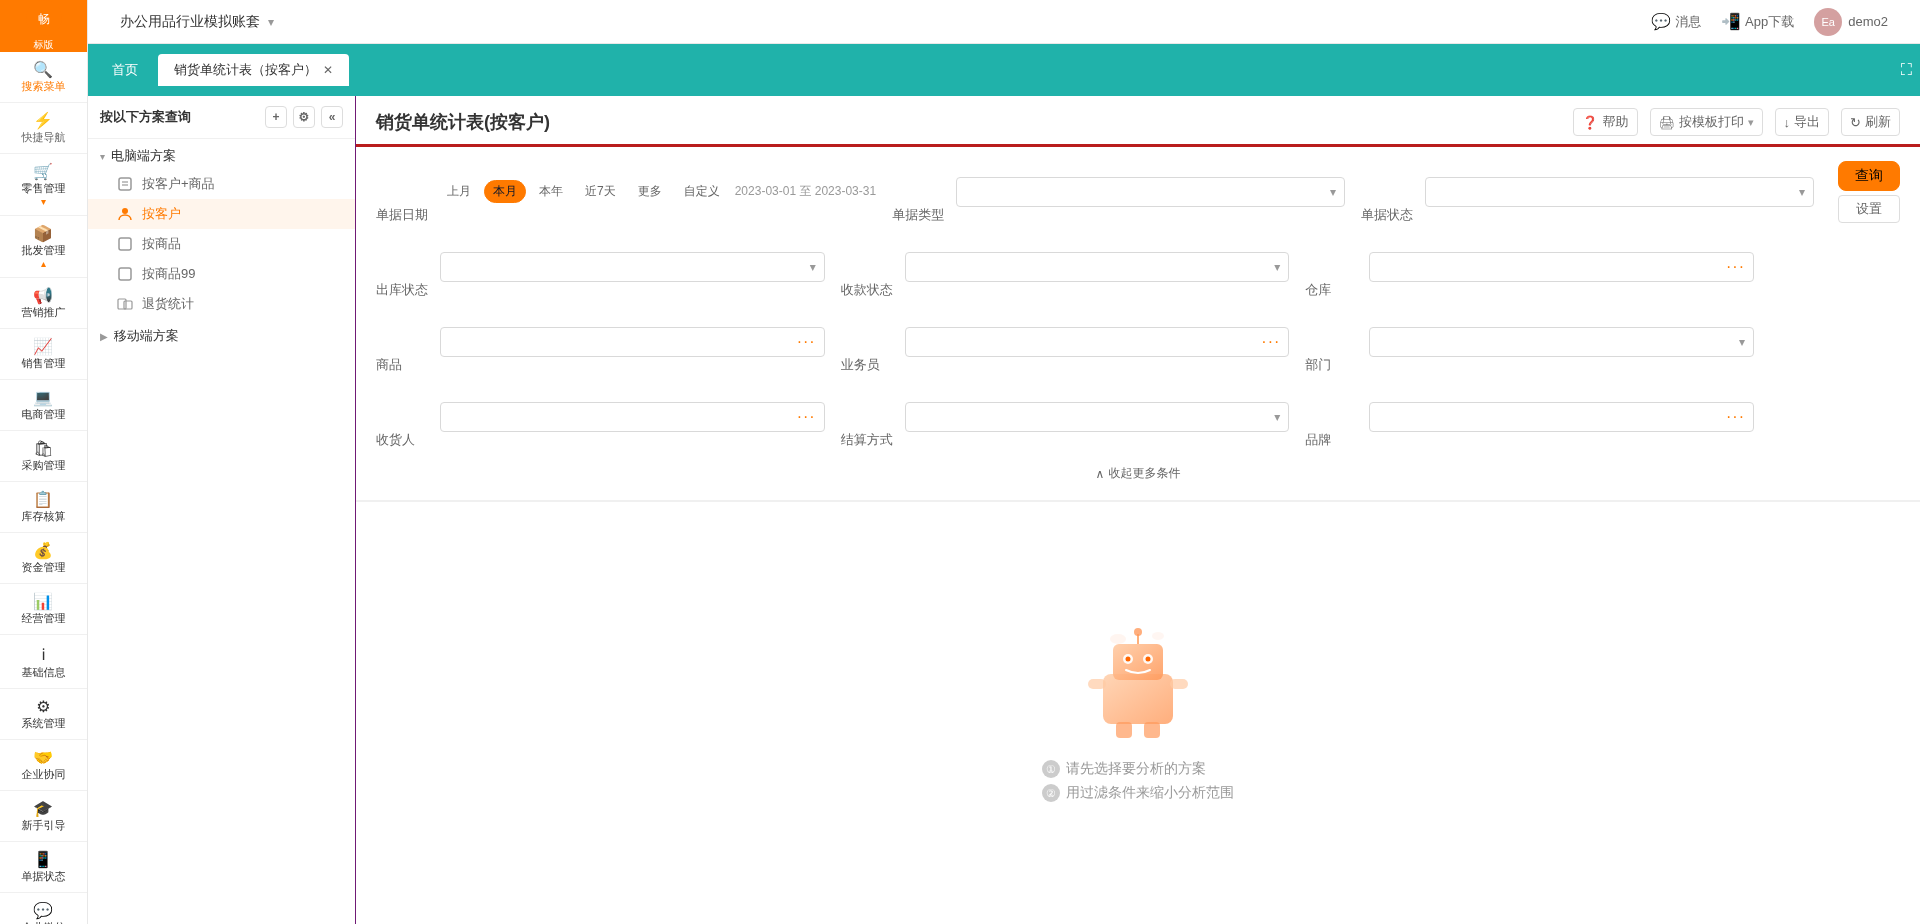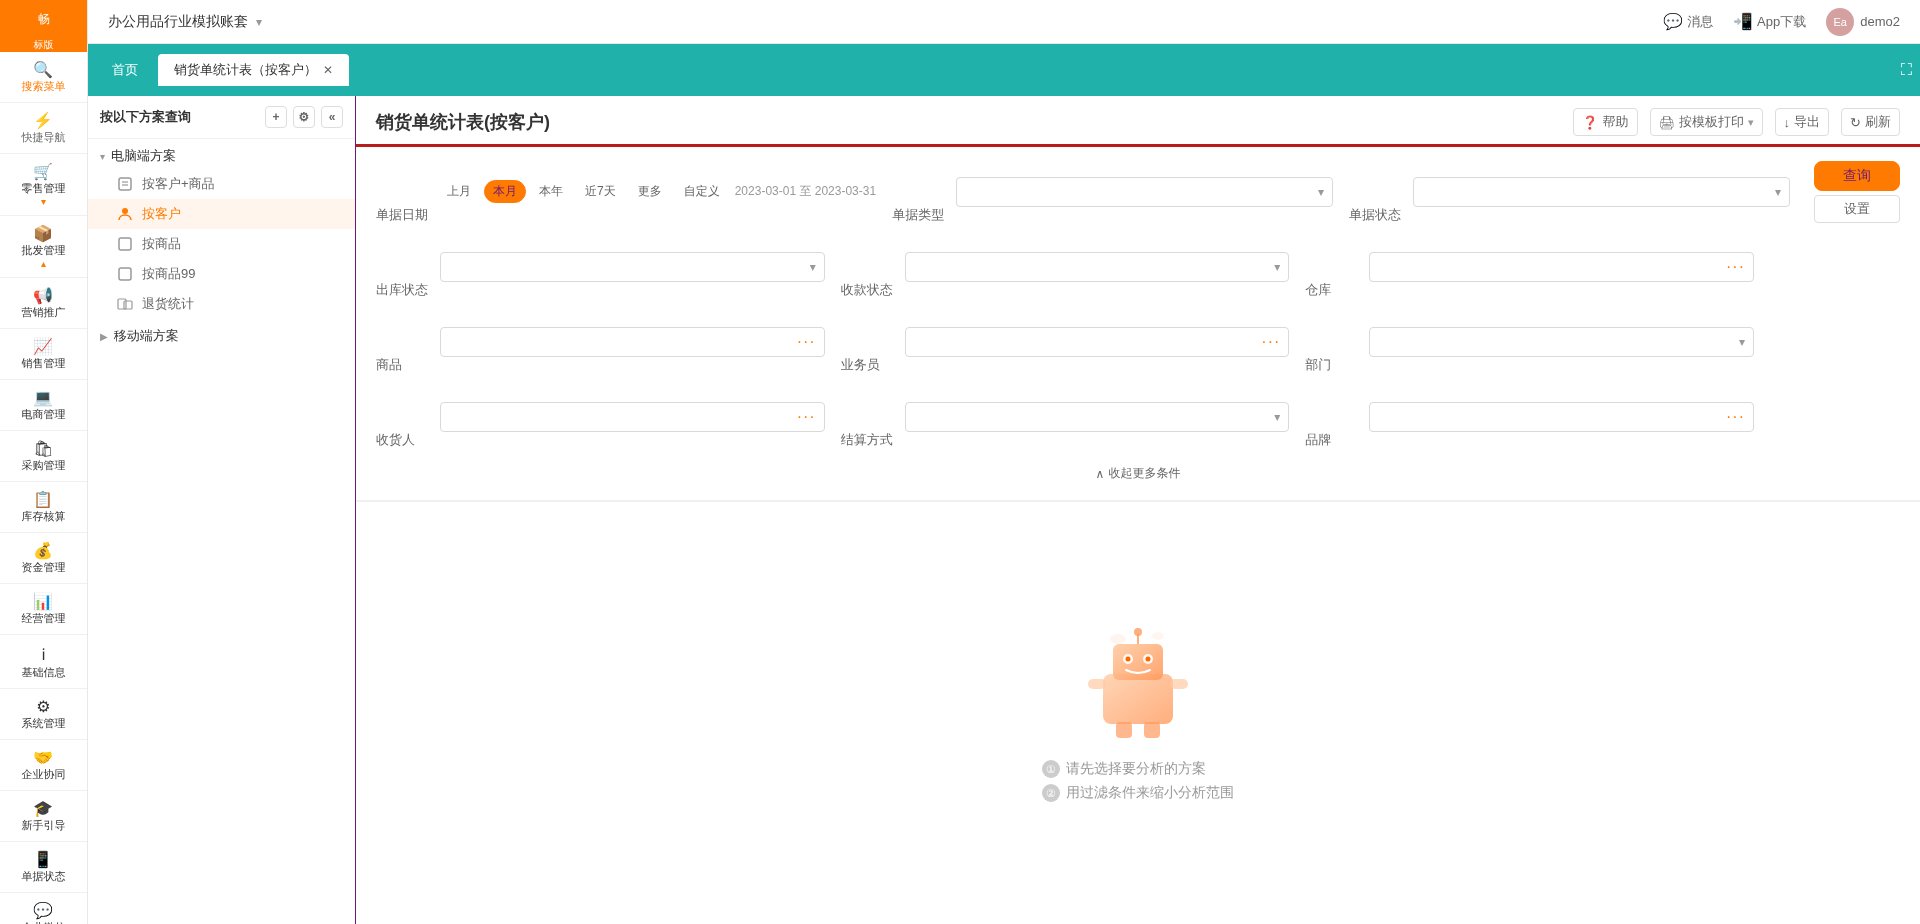--- a/index.html
+++ b/index.html
@@ -11,21 +11,21 @@
     .sidebar-logo .logo-icon { width: 36px; height: 36px; }
     .sidebar-search { padding: 8px 5px; text-align: center; font-size: 12px; color: #ff7a00; cursor: pointer; border-bottom: 1px solid #f0f0f0; width: 88px; }
     .sidebar-nav { padding: 8px 5px; text-align: center; font-size: 12px; color: #666; cursor: pointer; border-bottom: 1px solid #f0f0f0; width: 88px; }
     .sidebar-section { padding: 8px 5px; text-align: center; font-size: 12px; color: #333; cursor: pointer; width: 88px; display: flex; flex-direction: column; align-items: center; border-bottom: 1px solid #f0f0f0; }
     .sidebar-section .menu-arrow { font-size: 10px; color: #ff7a00; }
 
     
     .main { flex: 1; display: flex; flex-direction: column; height: 924px; overflow: hidden; }
 
     
-    .top-header { height: 44px; background: #fff; display: flex; align-items: center; justify-content: space-between; padding: 0 20px; border-bottom: 1px solid #e8e8e8; }
+    .top-header { height: 44px; background: #fff; display: flex; align-items: center; justify-content: space-between; padding: 0 32px; border-bottom: 1px solid #e8e8e8; }
     .header-left { display: flex; align-items: center; gap: 8px; }
     .header-right { display: flex; align-items: center; gap: 20px; }
     .header-btn { display: flex; align-items: center; gap: 4px; font-size: 13px; color: #666; cursor: pointer; }
     .user-avatar { width: 28px; height: 28px; border-radius: 50%; background: #d4a0a0; display: flex; align-items: center; justify-content: center; font-size: 11px; color: #fff; overflow: hidden; }
 
     
     .tab-bar { height: 52px; background: #20b2aa; display: flex; align-items: center; padding: 0 8px; gap: 4px; }
     .tab-item { height: 32px; padding: 0 16px; display: flex; align-items: center; gap: 6px; border-radius: 4px 4px 0 0; cursor: pointer; font-size: 13px; }
     .tab-item.home { background: transparent; color: #fff; }
     .tab-item.active-tab { background: #fff; color: #333; }
@@ -51,33 +51,33 @@
     .mobile-arrow { font-size: 10px; color: #999; }
 
     
     .right-panel { flex: 1; display: flex; flex-direction: column; overflow: hidden; }
 
     
     .page-header { padding: 12px 20px 8px; display: flex; align-items: center; justify-content: space-between; background: #fff; border-bottom: 3px solid #b91c1c; }
     .page-title { font-size: 18px; font-weight: bold; color: #333; }
     .page-actions { display: flex; gap: 12px; align-items: center; }
     .action-btn { display: flex; align-items: center; gap: 4px; font-size: 13px; color: #666; cursor: pointer; padding: 4px 8px; border: 1px solid #ddd; border-radius: 4px; background: #fff; }
-    .action-btn-orange { background: #ff7a00; color: #701a75; border: 1px solid #ff7a00; padding: 5px 28px; border-radius: 8px; cursor: pointer; font-size: 14px; font-weight: 500; }
+    .action-btn-orange { background: #ff7a00; color: #000000; border: 1px solid #ff7a00; padding: 5px 16px; border-radius: 8px; cursor: pointer; font-size: 14px; font-weight: 500; }
 
     
     .filter-area { background: #fff; padding: 12px 20px; border-bottom: 1px solid #f0f0f0; }
     .filter-row { display: flex; gap: 16px; margin-bottom: 10px; align-items: center; }
     .filter-item { display: flex; align-items: center; gap: 8px; flex: 1; }
     .filter-label { font-size: 13px; color: #666; white-space: nowrap; min-width: 56px; margin-top: 47px; }
     .filter-input { flex: 1; height: 30px; border: 1px solid #d9d9d9; border-radius: 4px; padding: 0 8px; font-size: 13px; display: flex; align-items: center; justify-content: space-between; cursor: pointer; background: #fff; color: #333; }
     .filter-input .dots { color: #ff7a00; font-size: 16px; letter-spacing: 1px; }
     .filter-input .chevron { color: #999; font-size: 12px; }
     .date-filter { display: flex; align-items: center; gap: 4px; }
     .date-btn { padding: 2px 8px; border-radius: 4px; cursor: pointer; font-size: 12px; color: #666; border: 1px solid transparent; }
-    .date-btn.active { background: #ff7a00; color: #701a75; border: 1px solid #ff7a00; border-radius: 12px; }
+    .date-btn.active { background: #ff7a00; color: #0f172a; border: 1px solid #ff7a00; border-radius: 12px; }
     .date-range { font-size: 12px; color: #999; }
     .collapse-btn { text-align: center; padding: 6px; cursor: pointer; color: #666; font-size: 12px; display: flex; align-items: center; justify-content: center; gap: 4px; }
 
     
     .empty-state { flex: 1; display: flex; flex-direction: column; align-items: center; justify-content: center; background: #fff; }
     .empty-icon { width: 120px; height: 120px; margin-bottom: 16px; }
     .empty-hint { color: #999; font-size: 14px; display: flex; flex-direction: column; gap: 6px; }
     .empty-hint-item { display: flex; align-items: center; gap: 6px; }
     .hint-num { width: 18px; height: 18px; border-radius: 50%; background: #ccc; color: #fff; font-size: 11px; display: flex; align-items: center; justify-content: center; }
 

